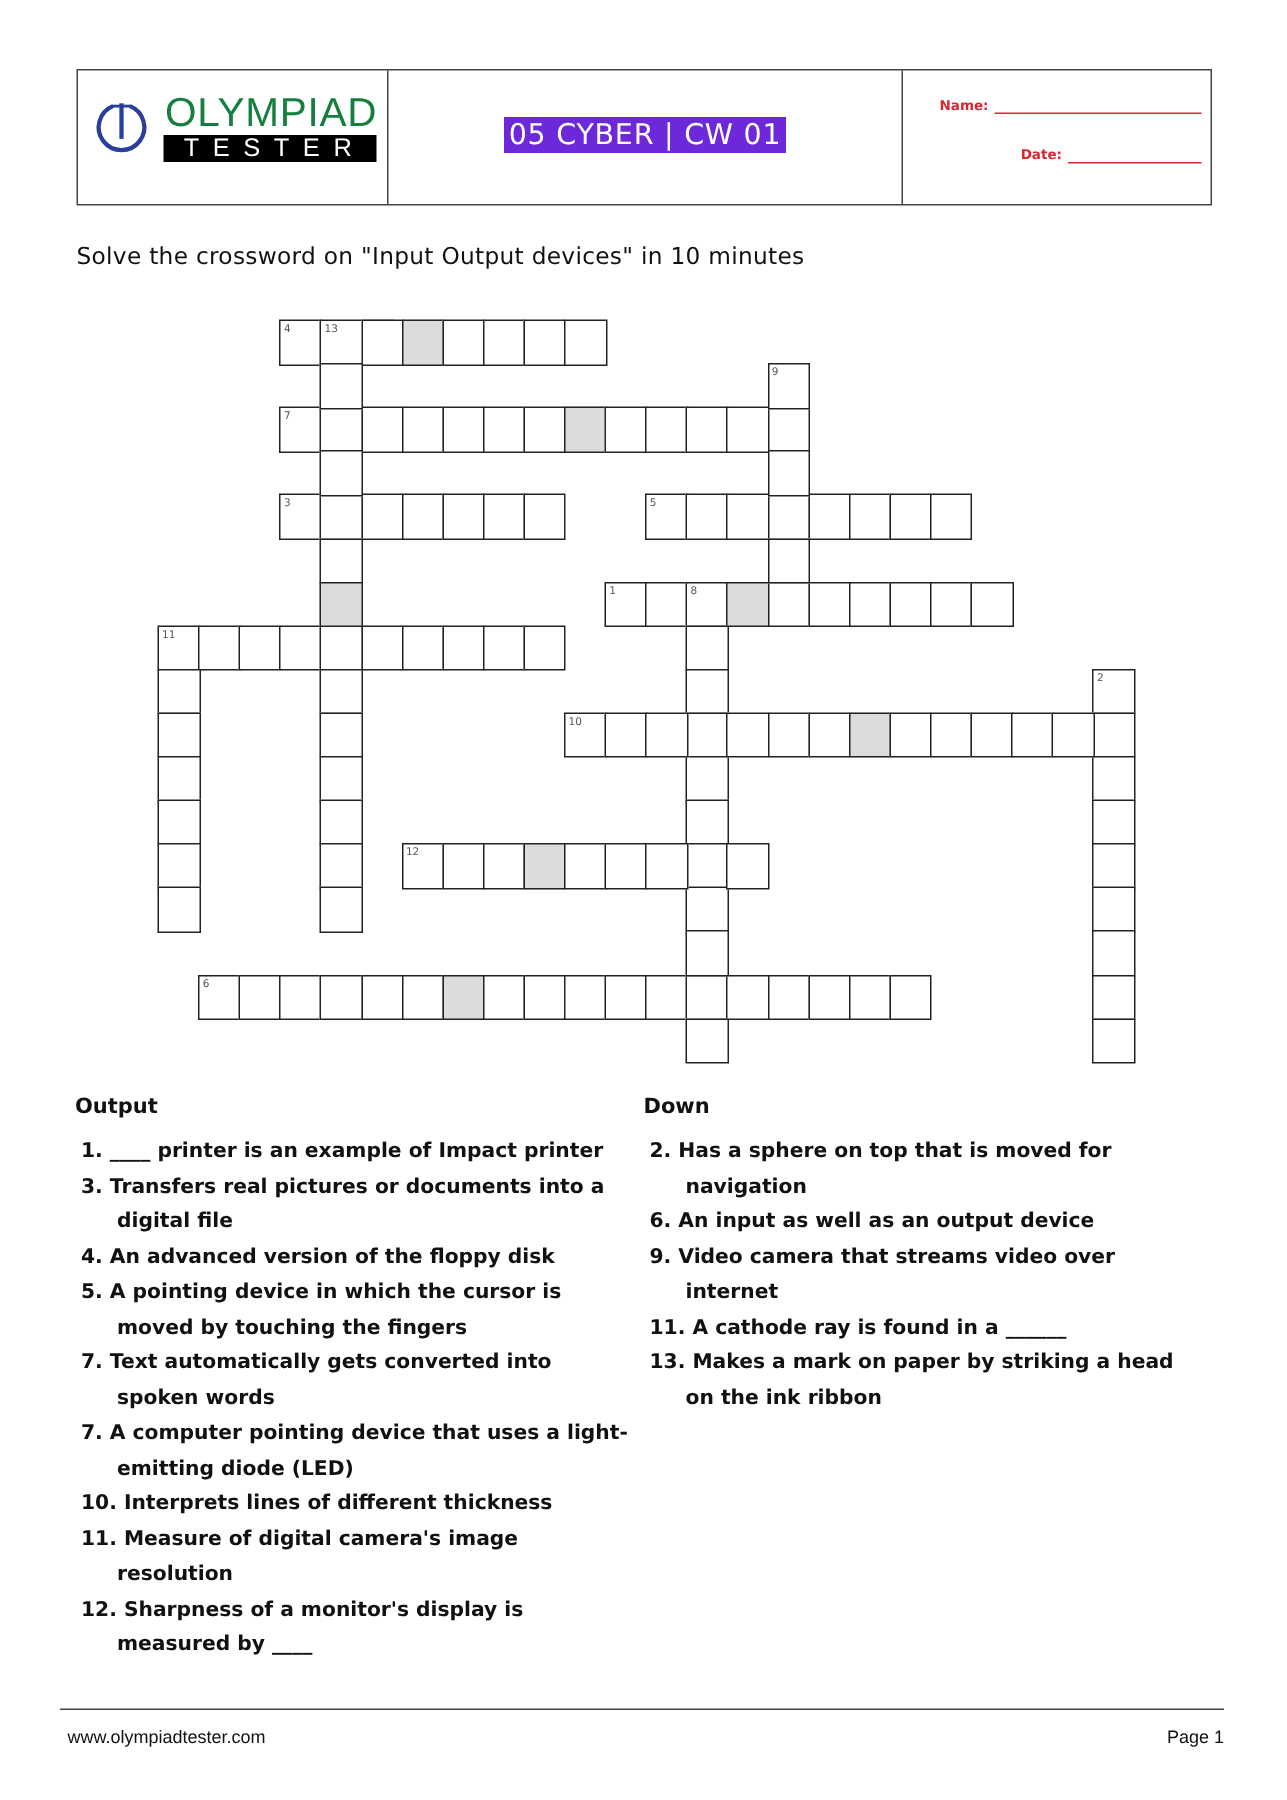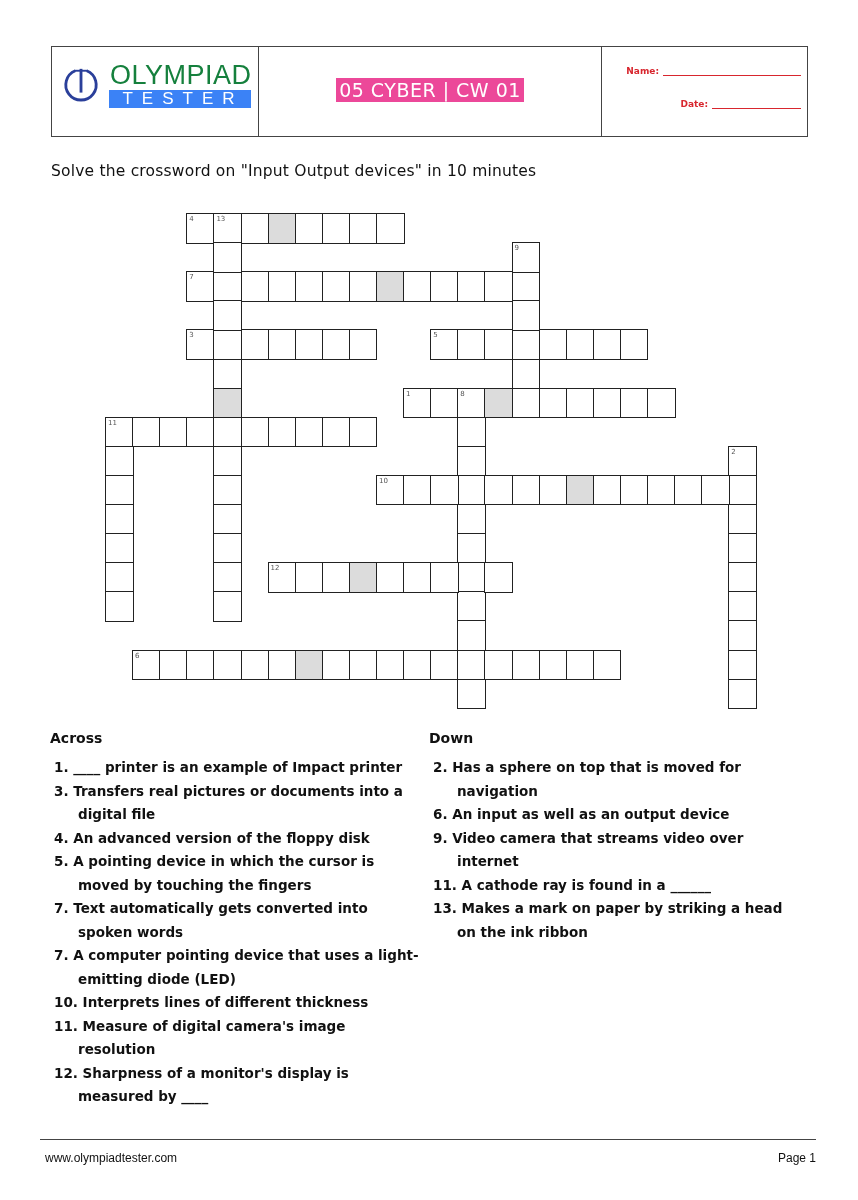--- a/index.html
+++ b/index.html
@@ -5,22 +5,22 @@
   html,body{margin:0;padding:0;background:#fff;}
   body{width:858px;height:1200px;position:relative;overflow:hidden;font-family:"DejaVu Sans",sans-serif;color:#111;}
   .header-box{position:absolute;left:51px;top:46px;width:757px;height:91px;border:1.5px solid #444;box-sizing:border-box;display:flex;}
   .hcell{height:100%;box-sizing:border-box;position:relative;}
   .logo-cell{width:207px;border-right:1.5px solid #444;}
   .title-cell{width:343px;border-right:1.5px solid #444;display:flex;align-items:center;justify-content:center;}
   .info-cell{flex:1;}
   .logo{position:absolute;left:10px;top:17px;width:190px;height:50px;}
   .logo-ring{position:absolute;left:0;top:2px;width:38px;height:38px;}
   .logo-word1{position:absolute;left:48px;top:-4px;font-family:"Liberation Sans",sans-serif;font-size:27px;color:#15803d;letter-spacing:0.5px;font-weight:normal;}
-  .logo-word2{position:absolute;left:47px;top:26px;width:142px;height:18px;background:#3b82f6;color:#fff;font-family:"Liberation Sans",sans-serif;font-size:17px;line-height:18px;letter-spacing:9px;text-align:center;text-indent:6px;}
-  .title-badge{background:#ec4899;color:#fff;font-family:"DejaVu Sans",sans-serif;font-size:19px;padding:1px 3px;letter-spacing:0.5px;margin-top:-3px;}
+  .logo-word2{position:absolute;left:47px;top:26px;width:142px;height:18px;background:#000000;color:#fff;font-family:"Liberation Sans",sans-serif;font-size:17px;line-height:18px;letter-spacing:9px;text-align:center;text-indent:6px;}
+  .title-badge{background:#6d28d9;color:#fff;font-family:"DejaVu Sans",sans-serif;font-size:19px;padding:1px 3px;letter-spacing:0.5px;margin-top:-3px;}
   .info-row{position:absolute;right:6px;font-size:9px;color:#d8262e;font-weight:bold;display:flex;align-items:flex-end;}
   .info-line{display:inline-block;border-bottom:1px solid #d8262e;margin-left:4px;height:9px;}
   .instr{position:absolute;left:51px;top:162px;font-size:15.5px;font-family:"DejaVu Sans",sans-serif;letter-spacing:0.2px;}
   .grid{position:absolute;left:0;top:0;}
   .cell{position:absolute;box-sizing:border-box;border:1.4px solid #222;background:#fff;}
   .cell.shaded{background:#dcdcdc;}
   .cell .num{position:absolute;left:2px;top:1px;font-size:7px;color:#555;font-family:"DejaVu Sans",sans-serif;}
   .clues{position:absolute;top:730px;font-family:"DejaVu Sans",sans-serif;}
   .clues h3{margin:0 0 10px 0;font-size:14px;font-weight:bold;}
   .clue{font-size:13.5px;line-height:23.5px;padding-left:28px;text-indent:-24px;margin:0;font-weight:bold;}
@@ -216,21 +216,21 @@
     <div class="cell shaded" style="left: 213.4px; top: 387.6px; width: 28.5px; height: 30.5px;"></div>
     <div class="cell" style="left: 213.4px; top: 445.8px; width: 28.5px; height: 30.5px;"></div>
     <div class="cell" style="left: 213.4px; top: 474.9px; width: 28.5px; height: 30.5px;"></div>
     <div class="cell" style="left: 213.4px; top: 504px; width: 28.5px; height: 30.5px;"></div>
     <div class="cell" style="left: 213.4px; top: 533.1px; width: 28.5px; height: 30.5px;"></div>
     <div class="cell" style="left: 213.4px; top: 562.2px; width: 28.5px; height: 30.5px;"></div>
     <div class="cell" style="left: 213.4px; top: 591.3px; width: 28.5px; height: 30.5px;"></div>
   </div>
 
 <div class="clues across">
-  <h3>Across</h3>
+  <h3>Output</h3>
   <div id="across-list">
       <p class="clue">1. ____ printer is an example of Impact printer</p>
       <p class="clue">3. Transfers real pictures or documents into a digital file</p>
       <p class="clue">4. An advanced version of the floppy disk</p>
       <p class="clue">5. A pointing device in which the cursor is moved by touching the fingers</p>
       <p class="clue">7. Text automatically gets converted into spoken words</p>
       <p class="clue">7. A computer pointing device that uses a light-emitting diode (LED)</p>
       <p class="clue">10. Interprets lines of different thickness</p>
       <p class="clue">11. Measure of digital camera's image resolution</p>
       <p class="clue">12. Sharpness of a monitor's display is measured by ____</p>

